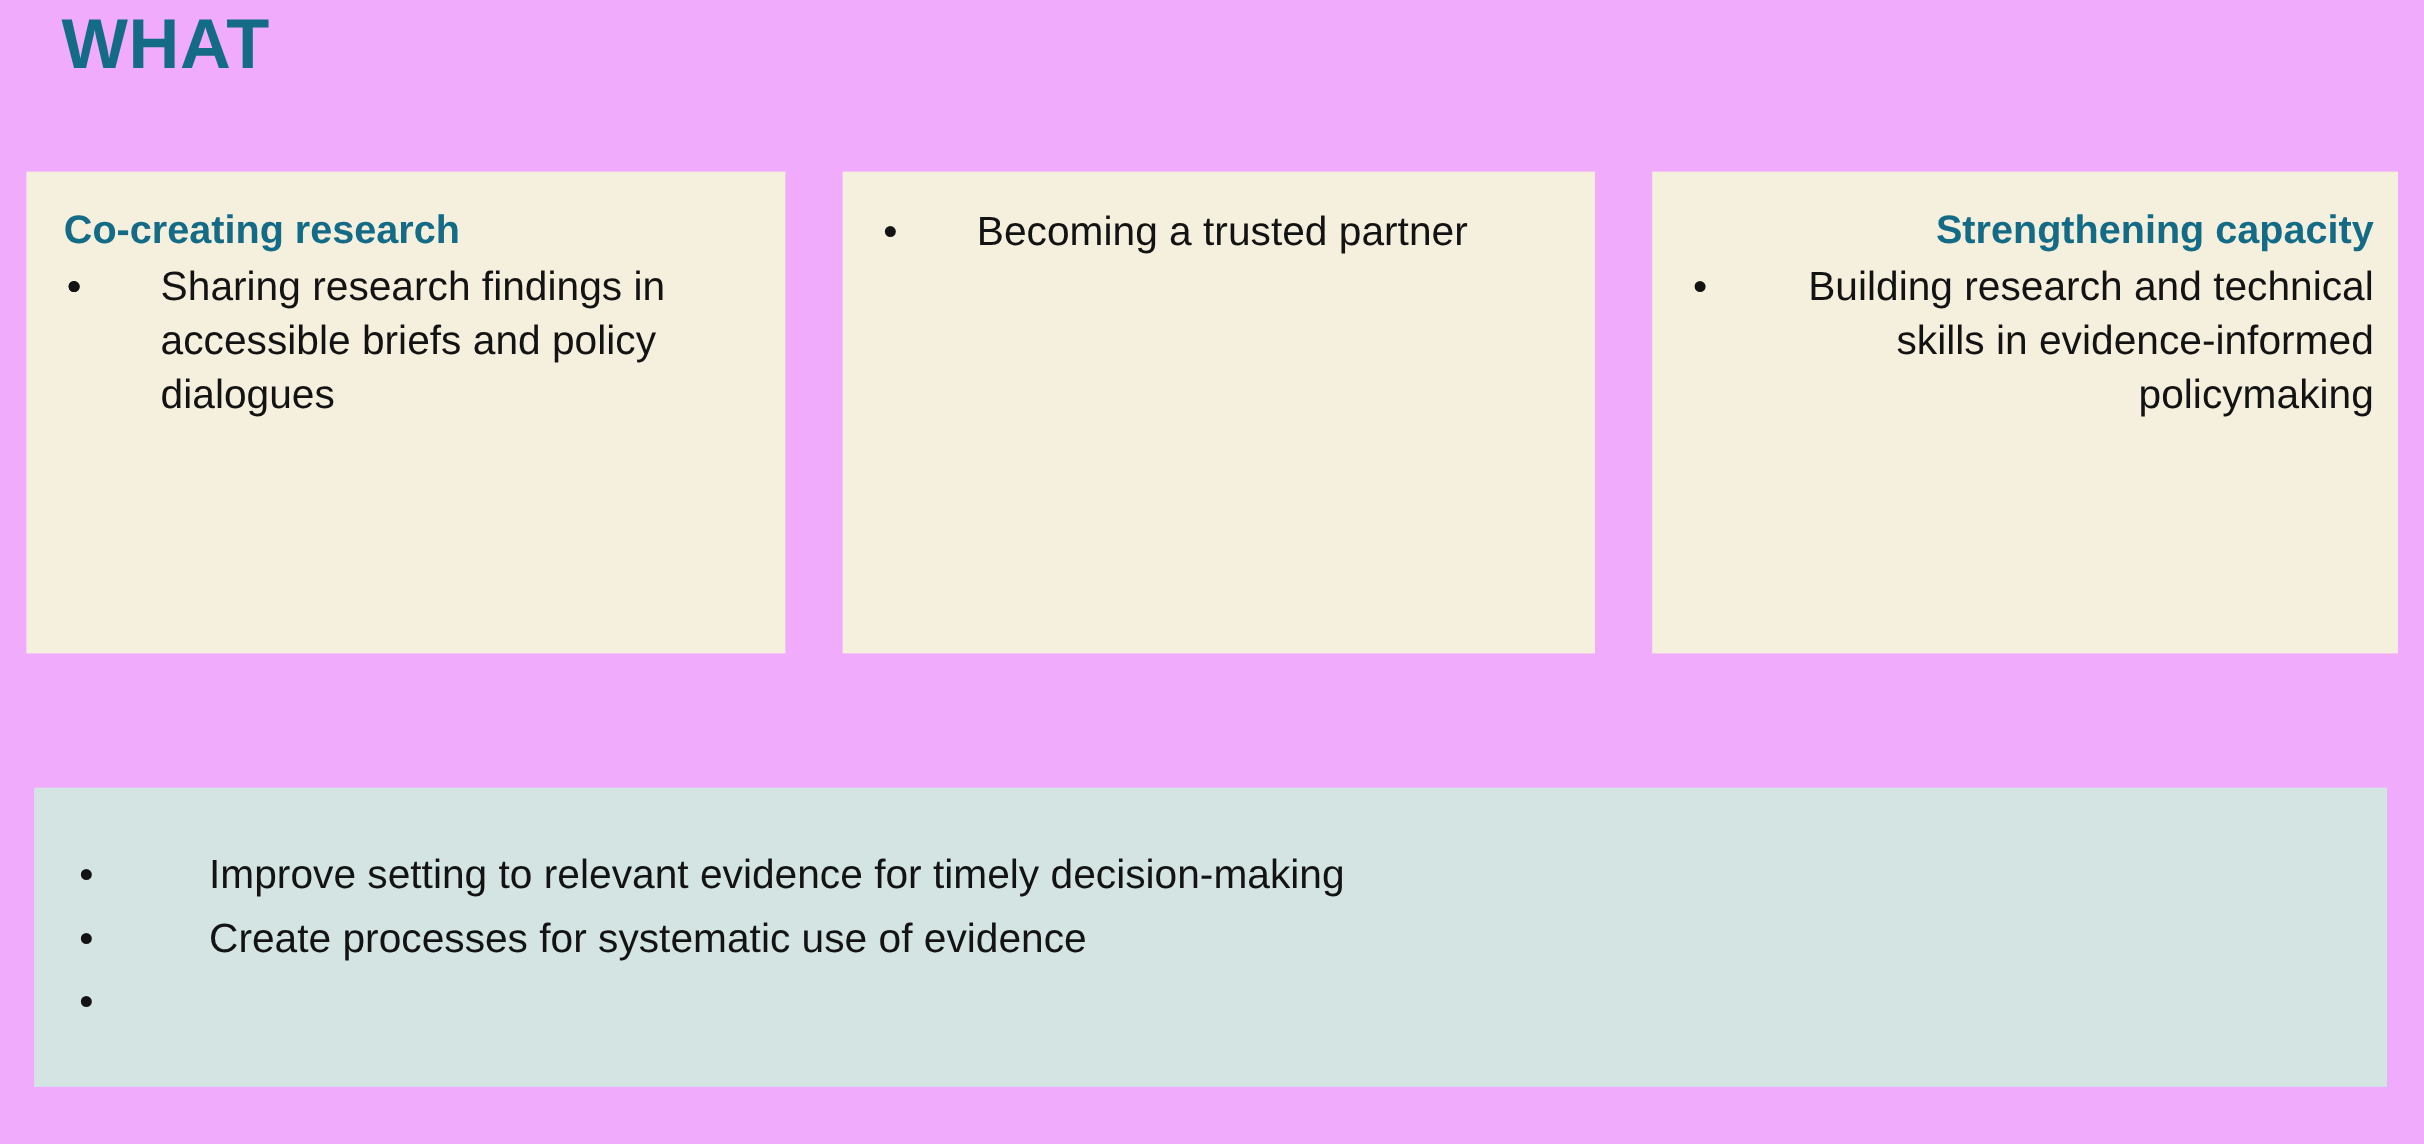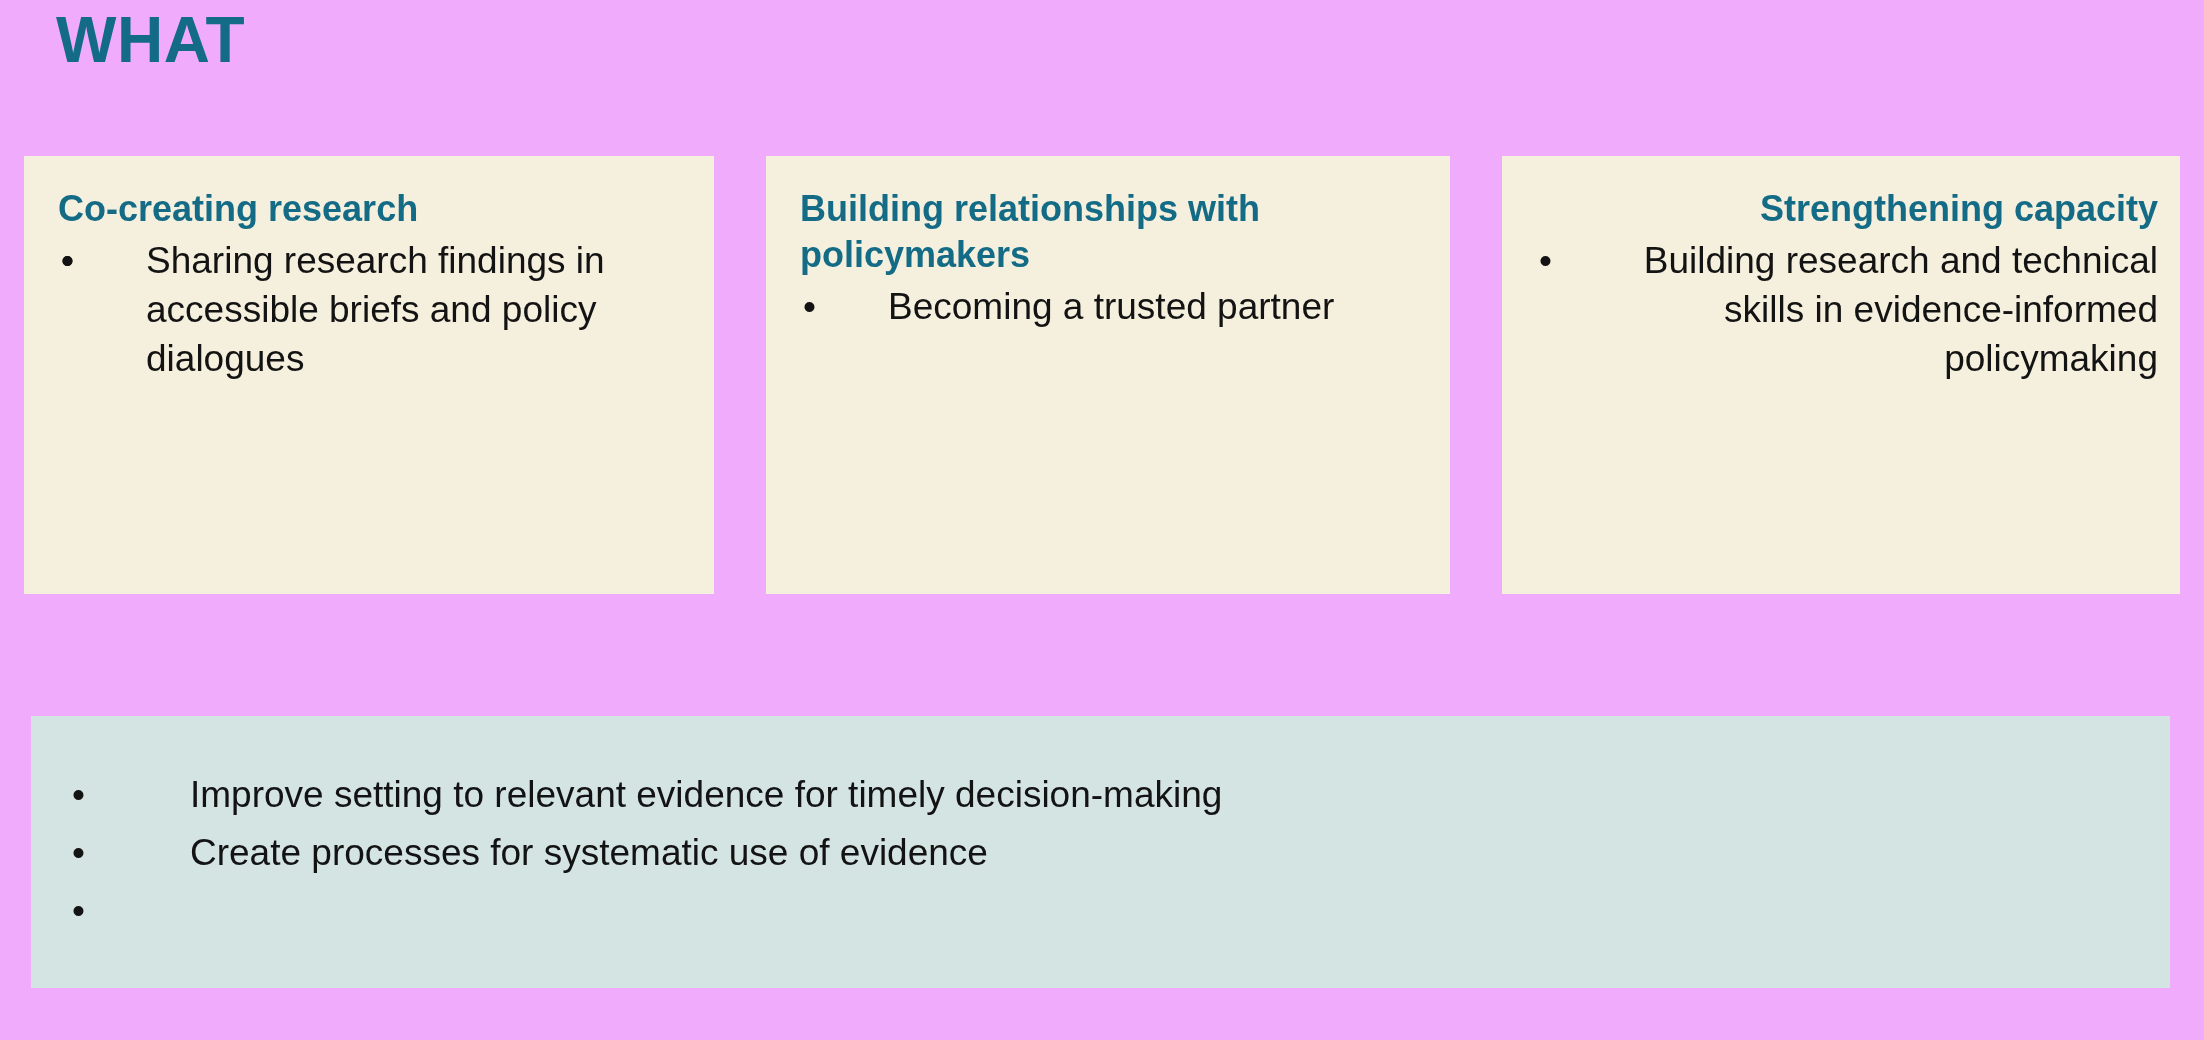--- a/index.html
+++ b/index.html
@@ -136,21 +136,20 @@
           <span class="bullet-dot">•</span>
         </li>
         <li>
           <span class="bullet-dot">•</span>
           <span>Sharing research findings in accessible briefs and policy dialogues</span>
         </li>
       </ul>
     </div>
 
     <div class="card card-2">
-      <div class="card-heading">Building relationships with policymakers</div>
       <ul class="bullets">
         <li>
           <span class="bullet-dot">•</span>
           <span>Becoming a trusted partner</span>
         </li>
       </ul>
     </div>
 
     <div class="card card-3">
       <div class="card-heading">Strengthening capacity</div>

